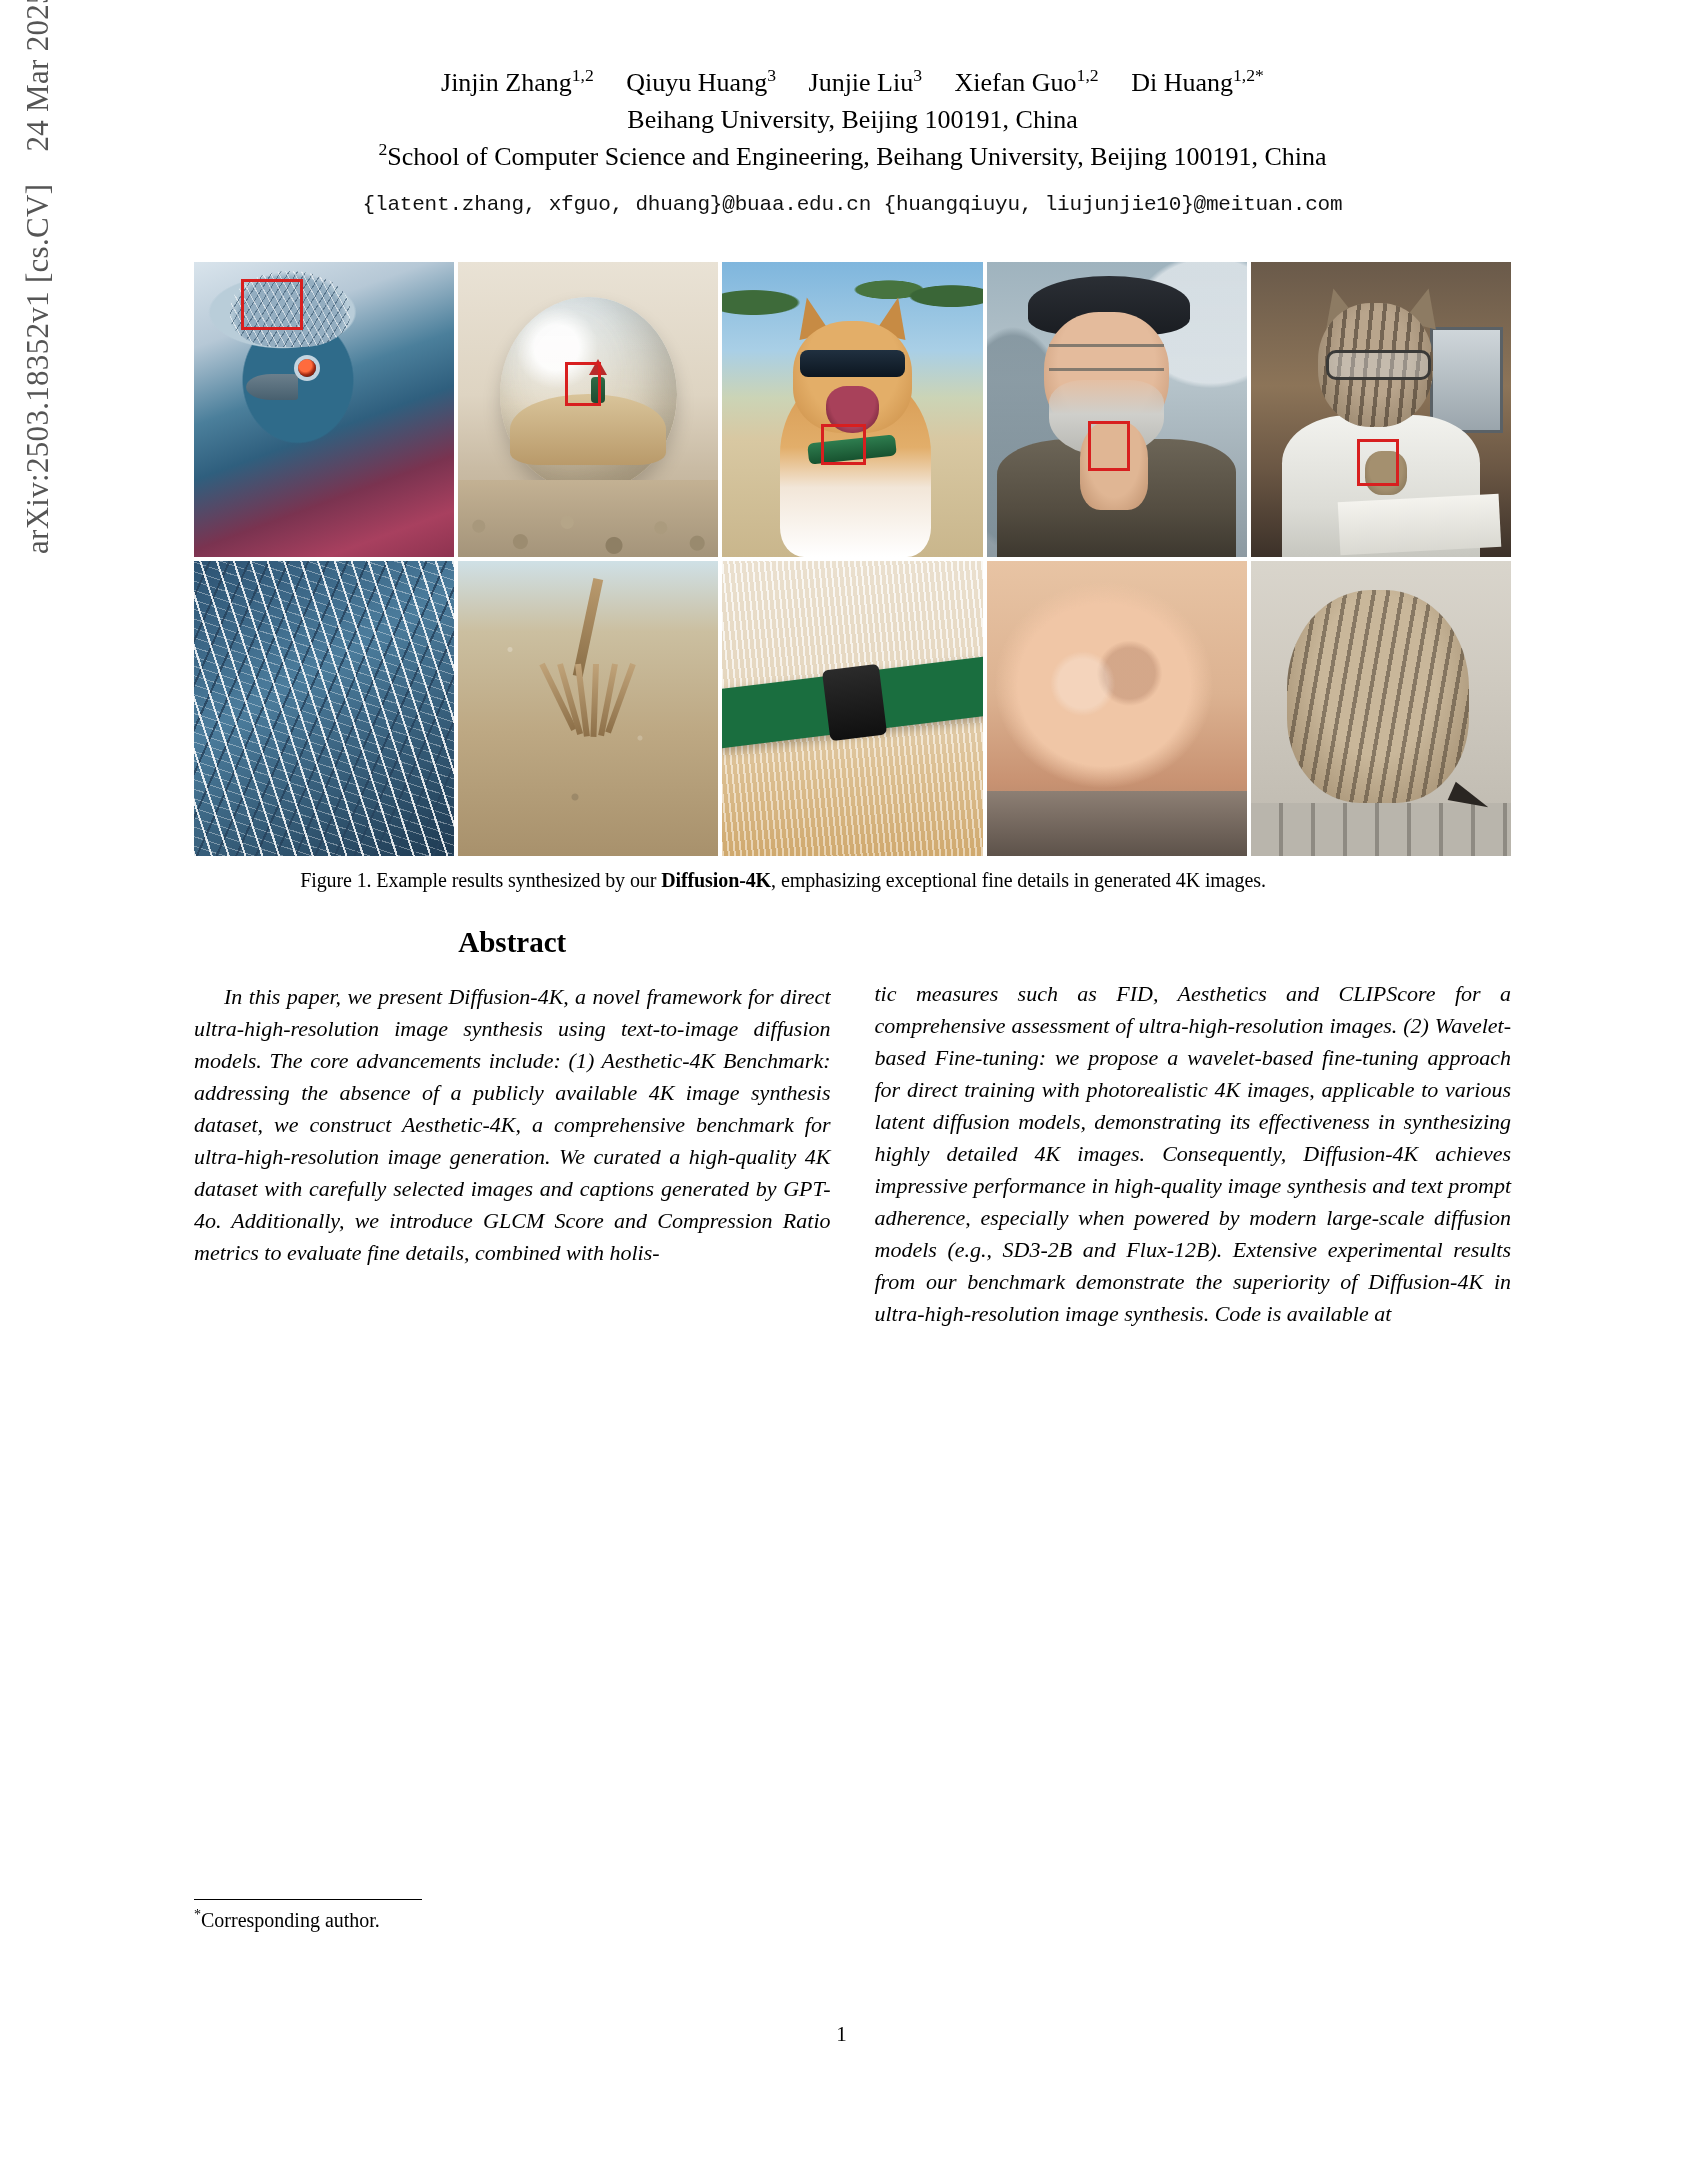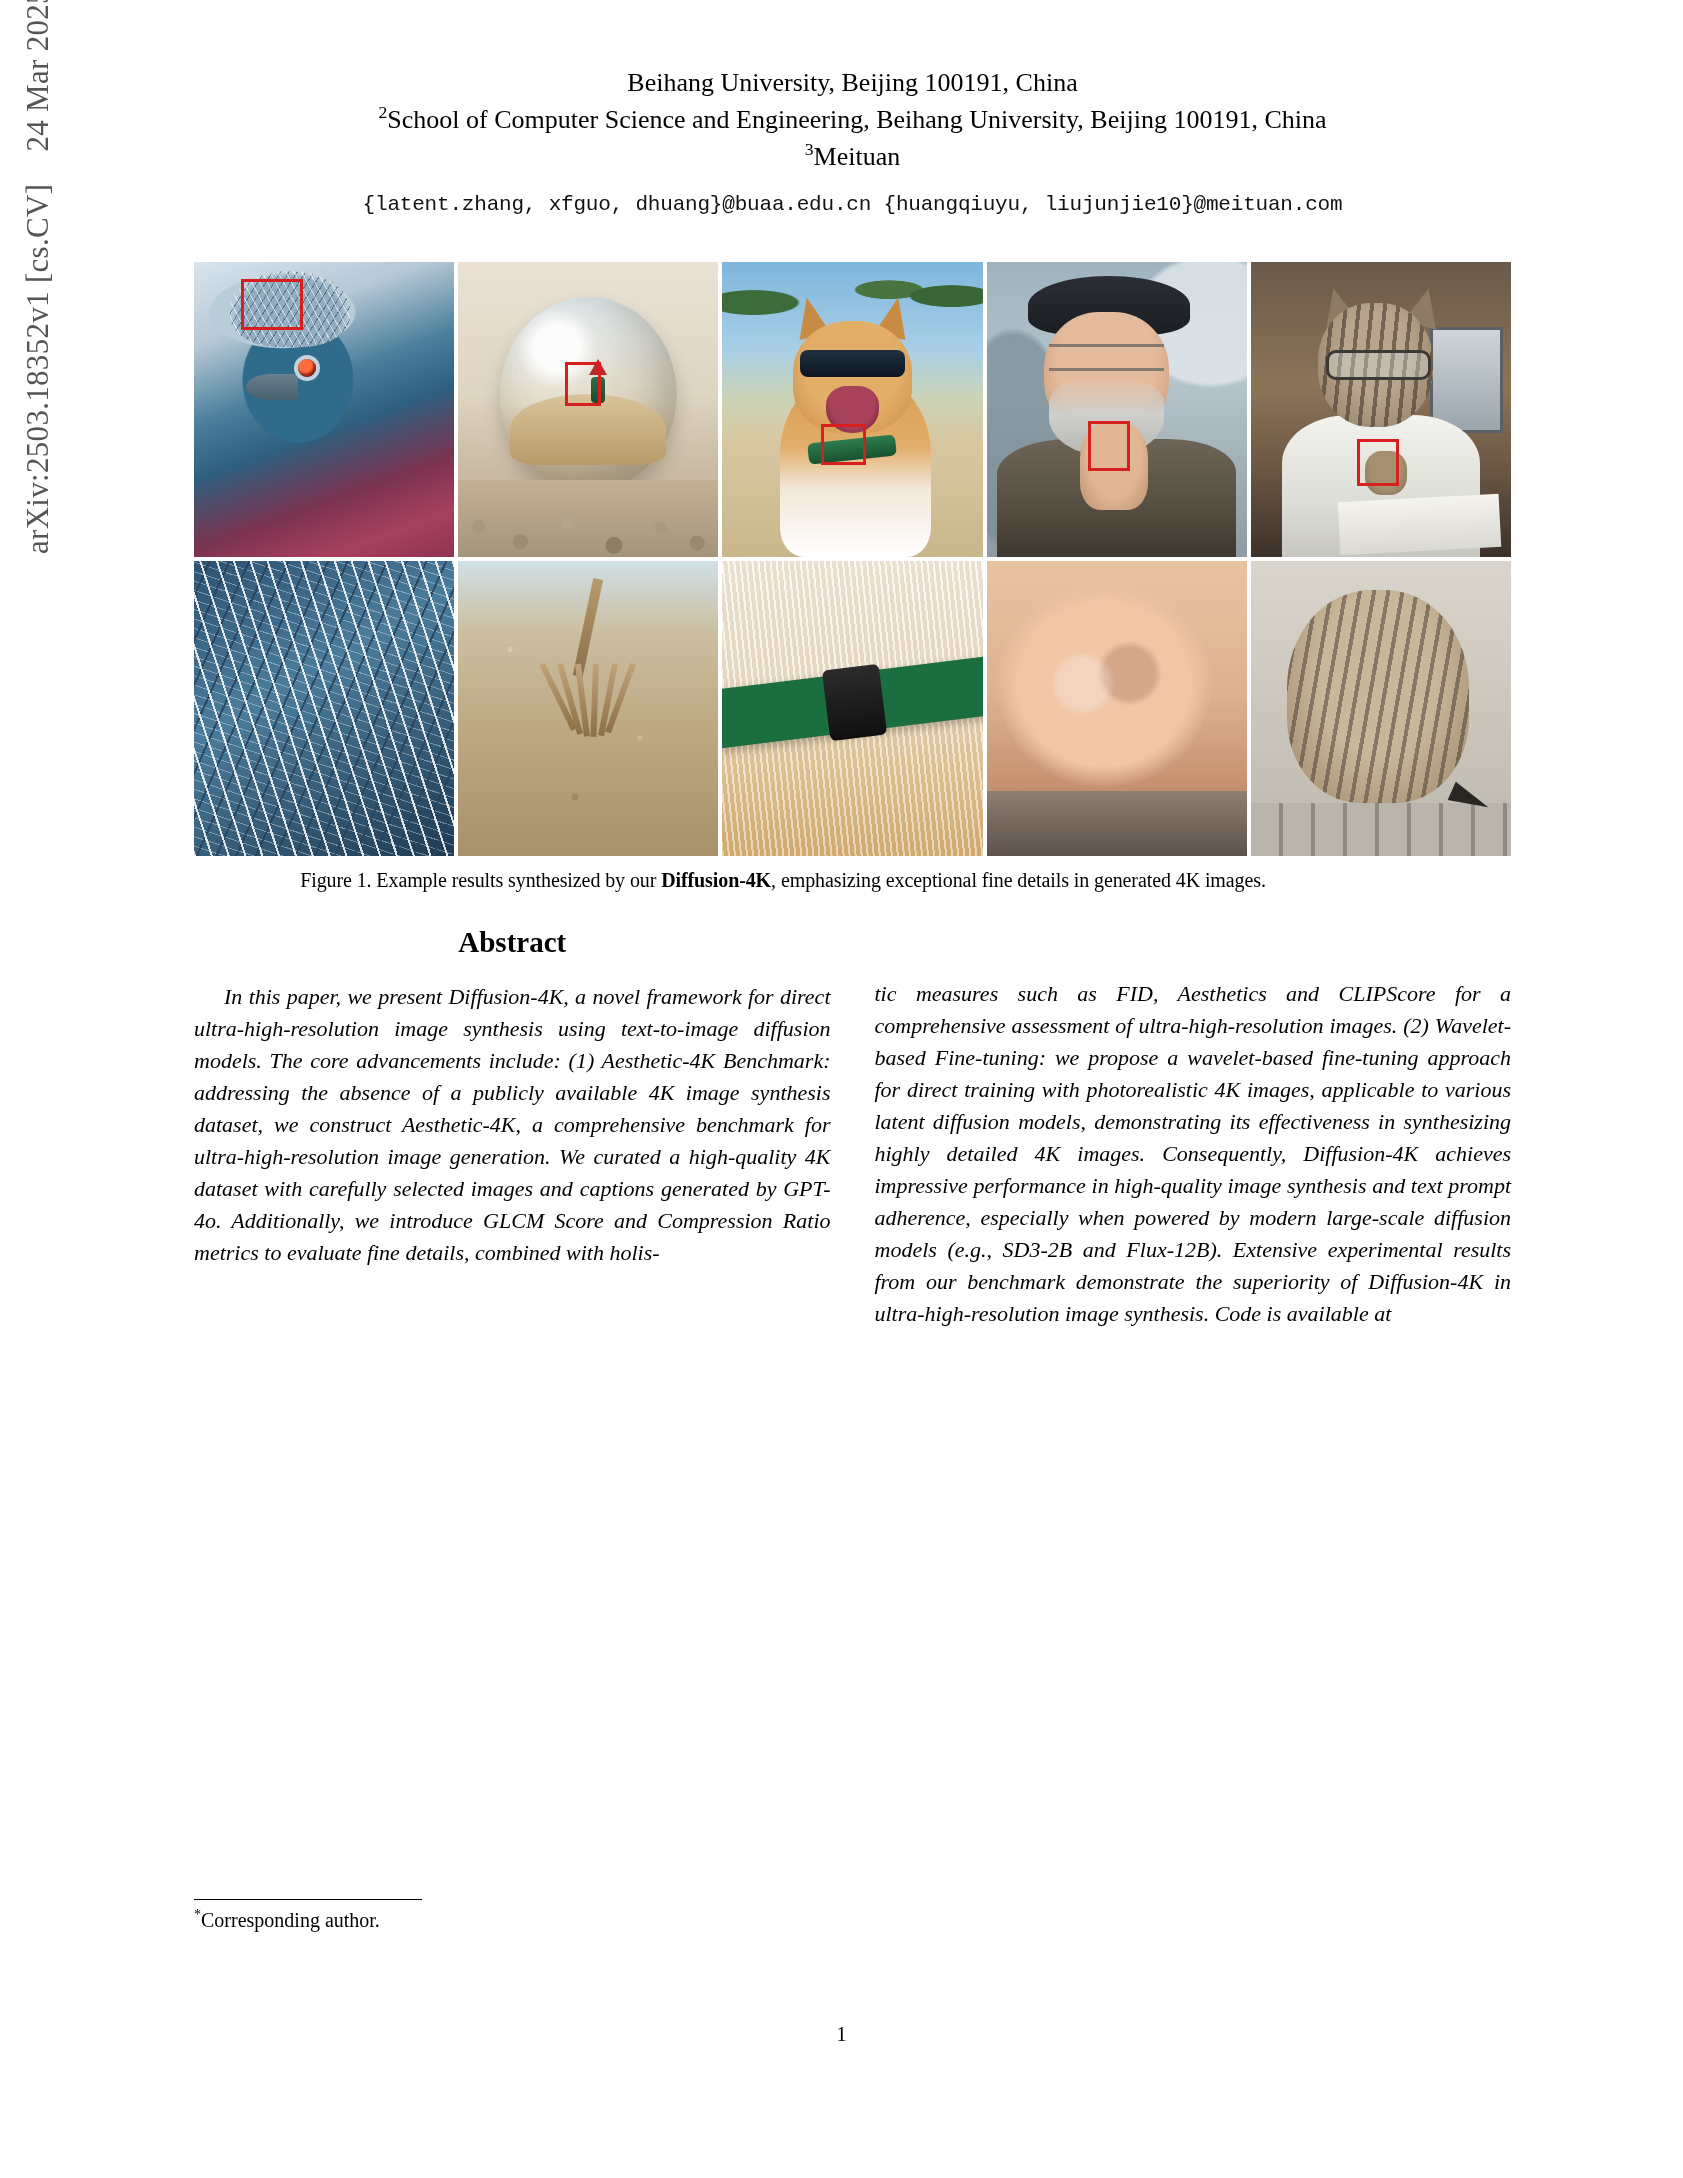--- a/index.html
+++ b/index.html
@@ -457,27 +457,31 @@
     <span>arXiv:2503.18352v1  [cs.CV]</span>
     <span class="arxiv-gap"></span>
     <span>24 Mar 2025</span>
   </div>
 
   <div class="content">
 
 
     <div class="authors">
       <div class="line">
+        <span>Jinjin Zhang</span><sup>1,2</sup><span class="sp"></span>
+        <span>Qiuyu Huang</span><sup>3</sup><span class="sp"></span>
+        <span>Junjie Liu</span><sup>3</sup><span class="sp"></span>
+        <span>Xiefan Guo</span><sup>1,2</sup><span class="sp"></span>
+        <span>Di Huang</span><sup>1,2*</sup>
+      </div>
+      <div class="line">
         <span>Beihang University, Beijing 100191, China</span>
       </div>
       <div class="line">
         <sup>2</sup><span>School of Computer Science and Engineering, Beihang University, Beijing 100191, China</span>
-      </div>
-      <div class="line">
-        <sup>3</sup><span>Meituan</span>
       </div>
     </div>
 
     <div class="emails">{latent.zhang, xfguo, dhuang}@buaa.edu.cn {huangqiuyu, liujunjie10}@meituan.com</div>
 
     <div class="figure">
       <div class="fig-grid">
 
         <div class="cell">
           <div class="art-pigeon">

